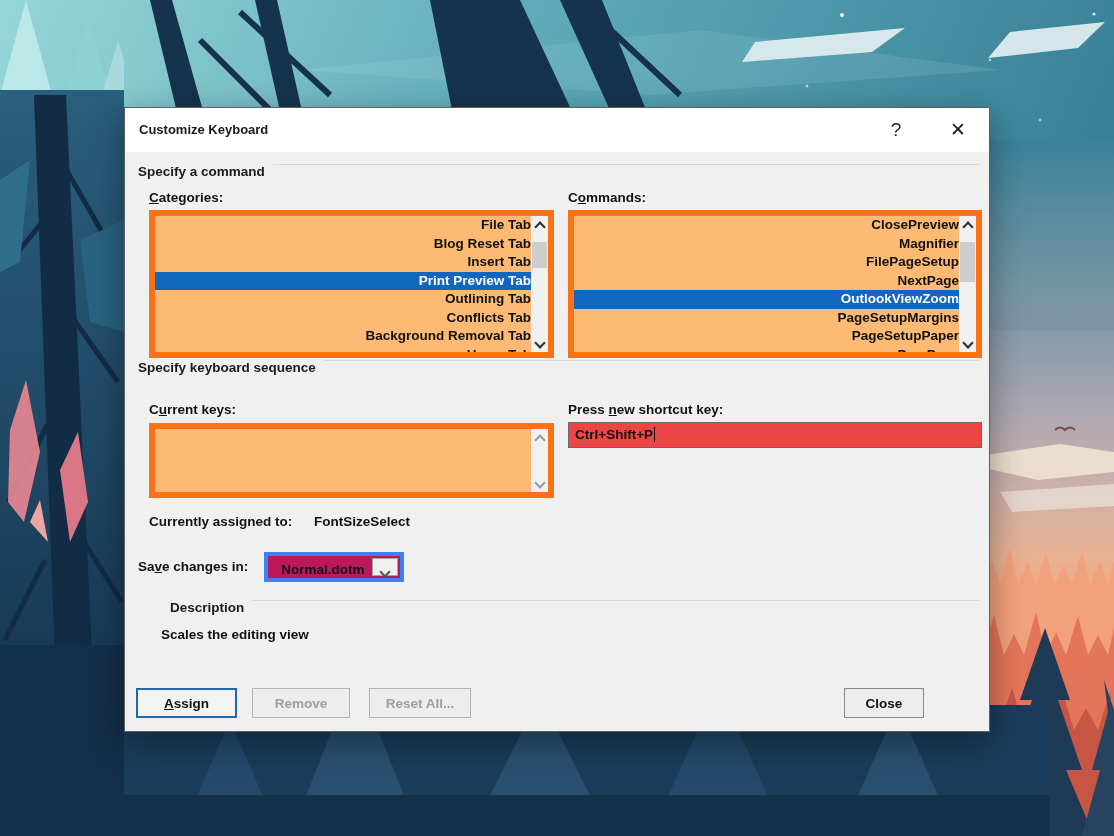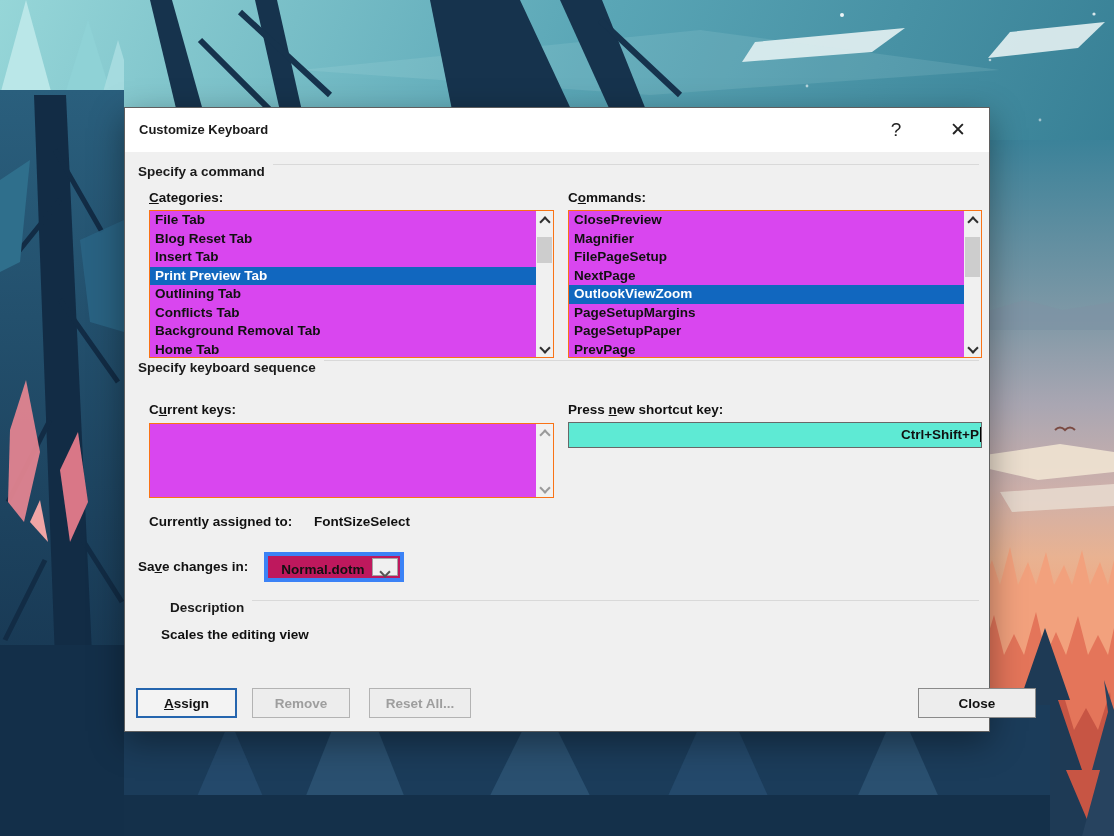--- a/index.html
+++ b/index.html
@@ -22,53 +22,53 @@
   .tb-btn { position:absolute; top:0; width:44px; height:44px; line-height:44px; text-align:center; font-size:19px; font-weight:400; color:#222; cursor:default; }
   .tb-help { left:749px; }
   .tb-close { left:811px; }
 
   .grp { position:absolute; left:13px; right:10px; height:16px; display:flex; align-items:flex-start; gap:8px; color:#1a1a1a; }
   .grp .gline { flex:1; height:1px; background:#d9d9d9; }
 
   .lbl { position:absolute; white-space:nowrap; }
   .u { text-decoration:underline; }
 
-  .listbox { position:absolute; background:#d946ef; border:1px solid #f97316; }
+  .listbox { position:absolute; background:#fdba74; border:6px solid #f97316;text-align:right; }
   .listbox ul { position:absolute; top:0; left:0; right:17px; bottom:0; margin:0; padding:0; list-style:none; overflow:hidden; }
   .listbox li { height:18.5px; line-height:18.5px; padding-left:5px; white-space:nowrap; }
   .listbox li.selected { background:var(--selection,#1167bf); color:#fff; }
 
   .sb { position:absolute; top:0; right:0; bottom:0; width:17px; background:#f0f0f0; }
   .sb-up, .sb-dn { position:absolute; left:0; right:0; height:16px; display:flex; justify-content:center; }
   .sb-up { top:0; } .sb-dn { bottom:0; }
   .chv { width:8px; height:8px; border-left:2px solid #2e2e2e; border-top:2px solid #2e2e2e; }
   .chv-up { transform:rotate(45deg); margin-top:7px; }
   .chv-dn { transform:rotate(225deg); margin-top:3px; }
   .sb.gray { background:#f1f1f1; }
   .sb.gray .chv { border-color:#9a9a9a; }
   .sb-thumb { position:absolute; left:1px; width:15px; background:#cdcdcd; }
 
-  .textfield { position:absolute; background:#5eead4; border:1px solid #686868; line-height:24px; padding-left:6px; white-space:nowrap;text-align:right; }
+  .textfield { position:absolute; background:#ef4444; border:1px solid #686868; line-height:24px; padding-left:6px; white-space:nowrap; }
   .caret { display:inline-block; width:1px; height:15px; background:#000; vertical-align:-3px; margin-left:1px; }
 
   .assigned { position:absolute; left:24px; top:406px; }
   .assigned .val { margin-left:18px; }
 
   .combo { position:absolute; left:139px; top:444px; width:140px; height:30px; background:#be185d; border:4px solid #3b82f6;text-align:center; }
   .combo .cfield { position:absolute; left:0; top:0; bottom:0; right:30px; line-height:28px; padding-left:8px; }
   .combo .cbtn { position:absolute; right:2px; top:2px; bottom:2px; width:26px; background:#f0f0f0; border:1px solid #a3a3a3; display:flex; justify-content:center; }
   .combo .chv { border-color:#555; }
 
   .desc-text { position:absolute; left:36px; top:519px; }
 
   .btn { position:absolute; top:580px; height:30px; display:flex; align-items:center; justify-content:center; background:#ededed; border:1px solid #b3b3b3; color:#111; cursor:default; }
   .btn-assign { left:11px; width:101px; border:2px solid var(--assign-border,#2565ae); background:#f3f3f3; }
   .btn-remove { left:127px; width:98px; color:var(--disabled-text,#9e9e9e); }
   .btn-reset { left:244px; width:102px; color:var(--disabled-text,#9e9e9e); }
-  .btn-close { left:793px; width:118px; border-color:#8a8a8a; }
+  .btn-close { left:719px; width:80px; border-color:#8a8a8a; }
 </style>
 </head>
 <body>
 
 <div class="stage">
 
   <svg class="wallpaper" viewBox="0 0 1114 836" preserveAspectRatio="none">
     <defs>
       <linearGradient id="skyg" x1="0" y1="0" x2="1" y2="0.3">
         <stop offset="0" stop-color="#96d6d8"></stop>

